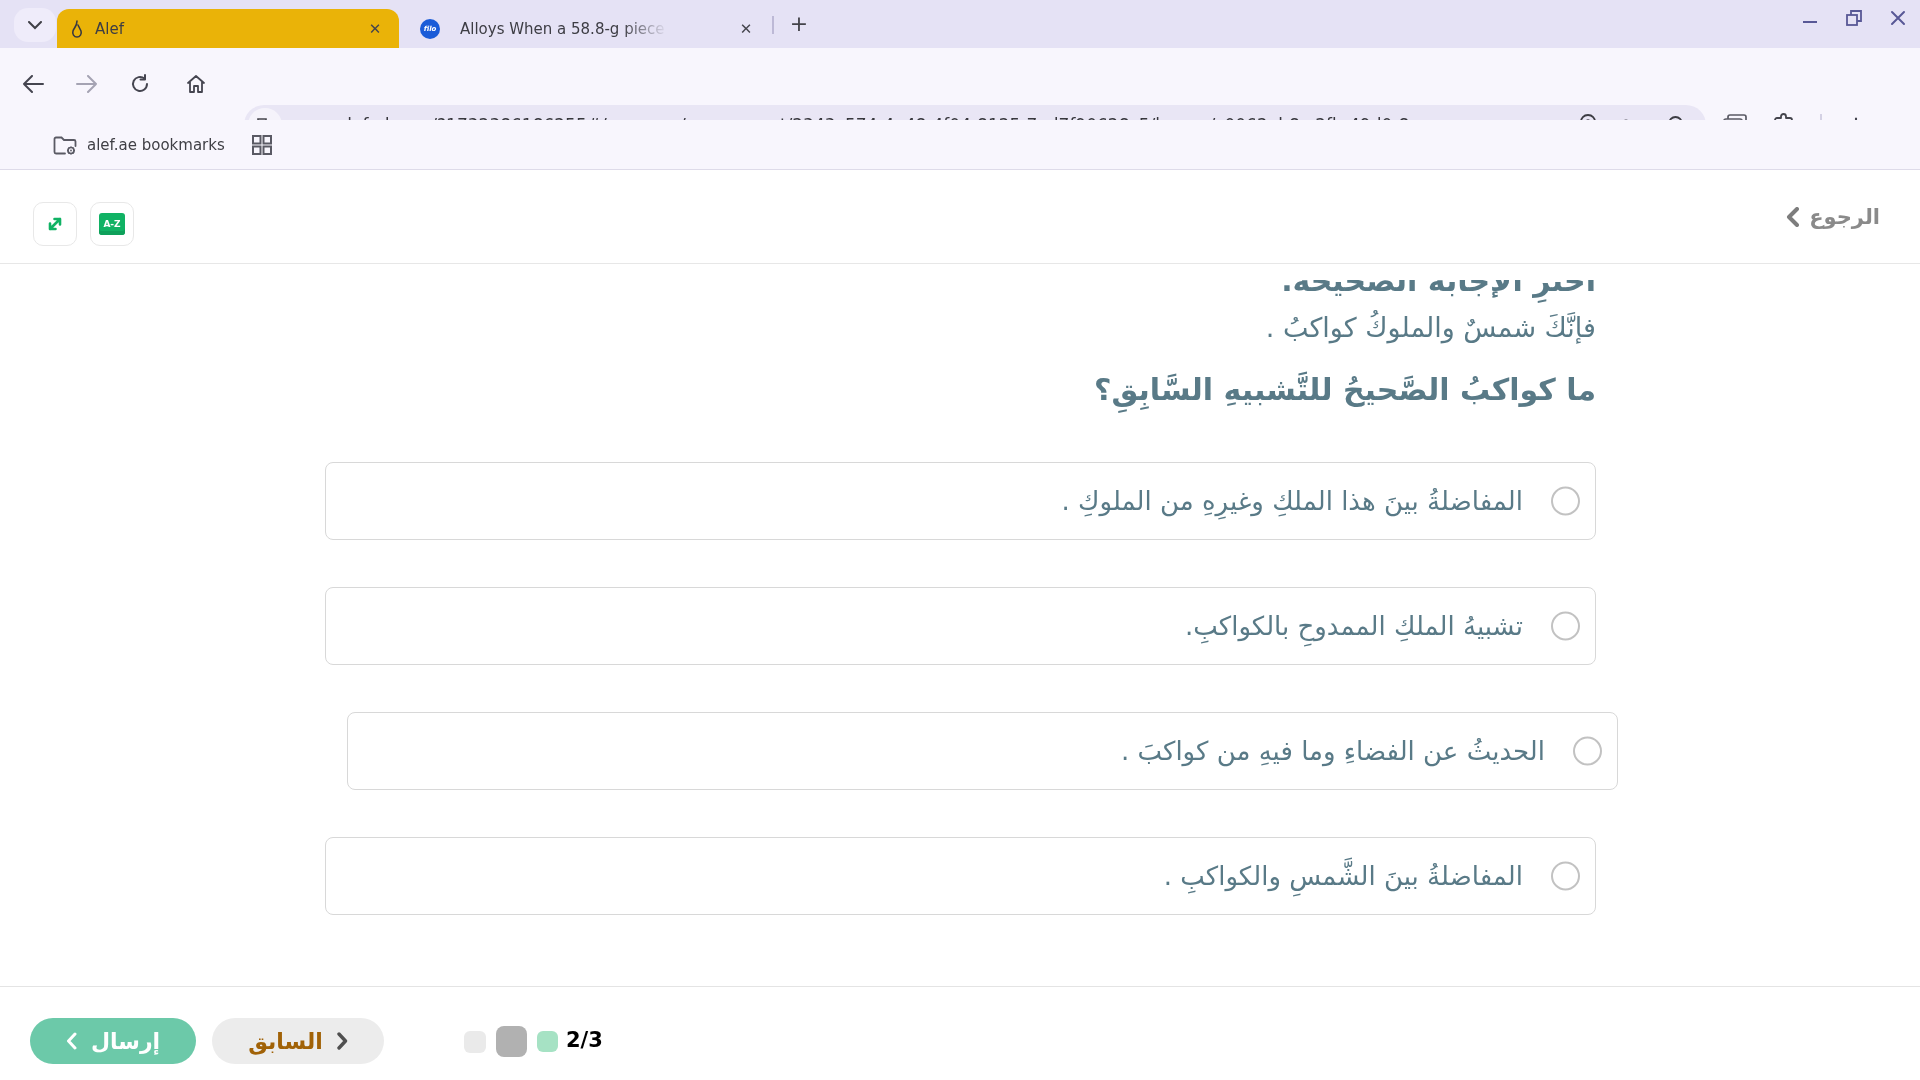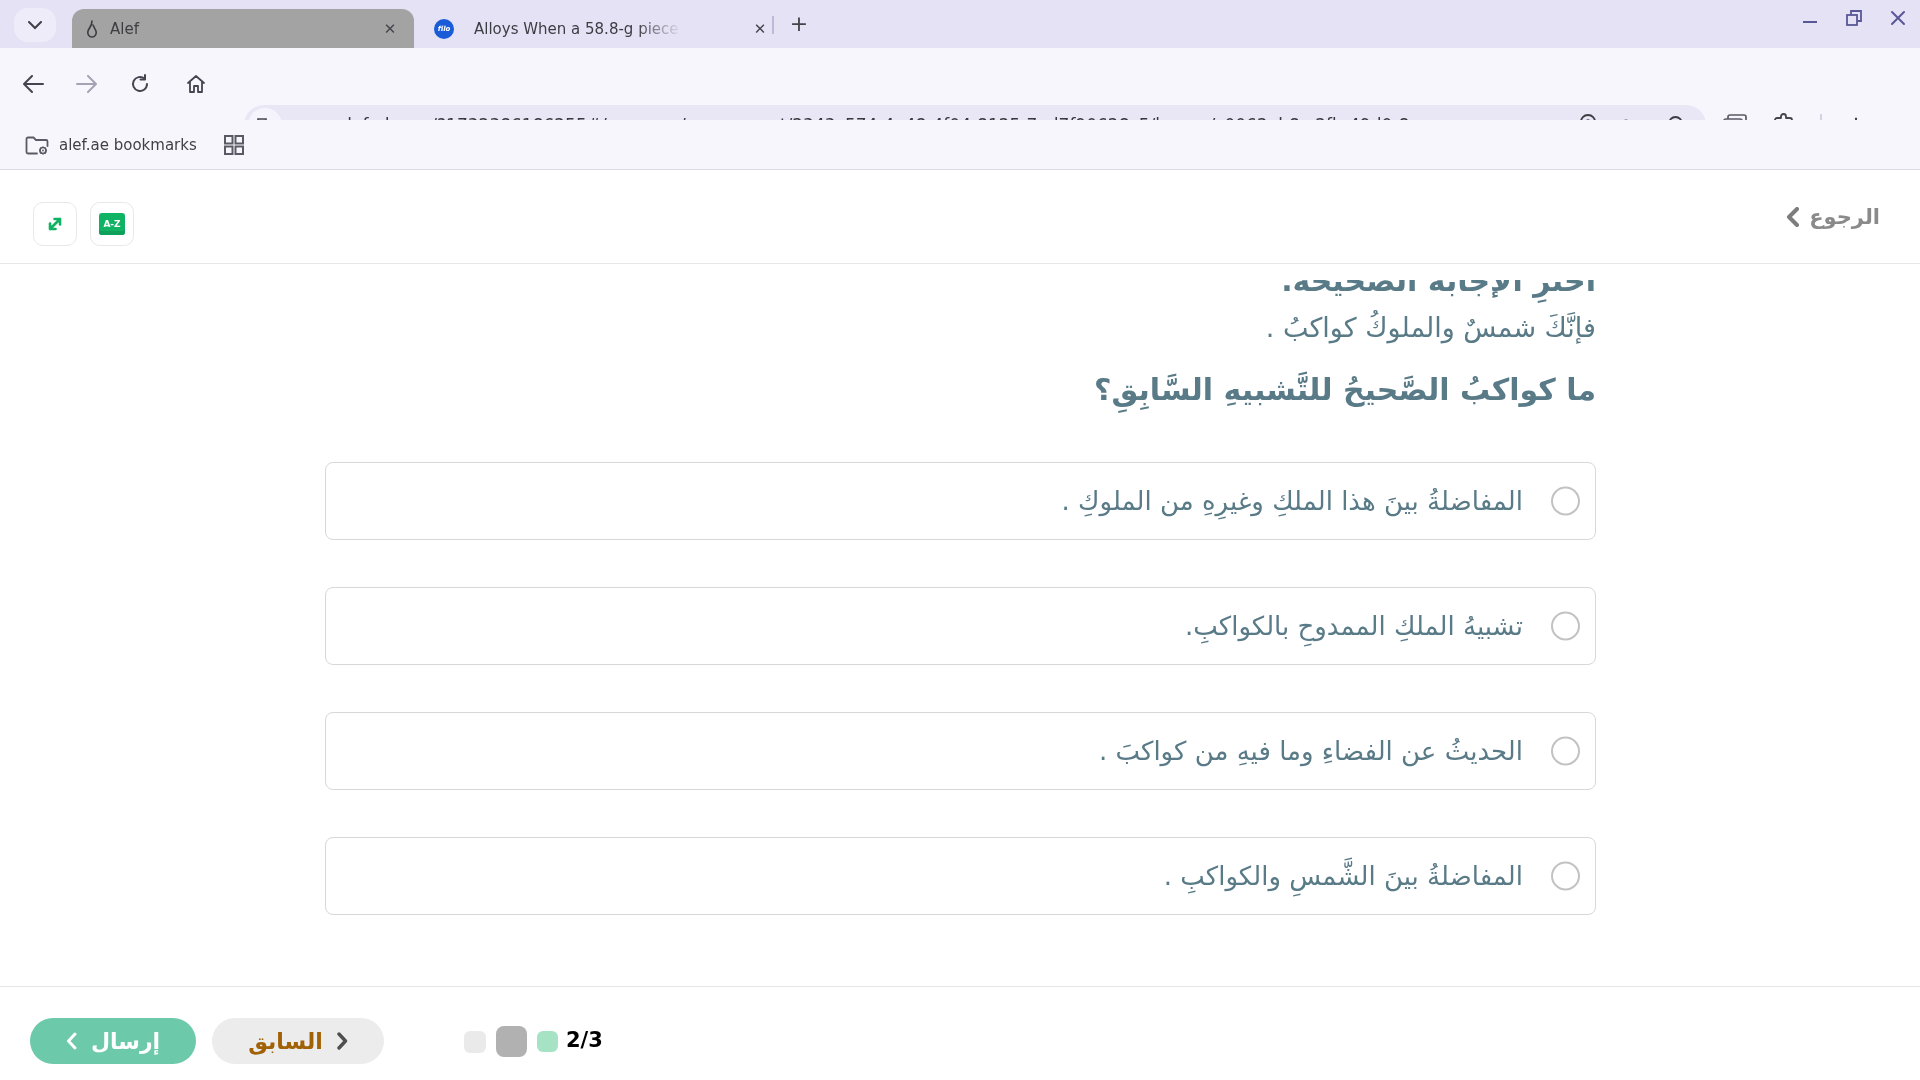--- a/index.html
+++ b/index.html
@@ -5,22 +5,22 @@
   * { margin:0; padding:0; box-sizing:border-box; }
   html,body { width:1920px; height:1080px; overflow:hidden; background:#fff;
               font-family:"DejaVu Sans", sans-serif; }
   .abs { position:absolute; }
 
   
   #tabstrip { position:absolute; left:0; top:0; width:1920px; height:48px; background:#e5e2f5; }
   #tabsearch { position:absolute; left:14px; top:8px; width:42px; height:34px; border-radius:14px;
                background:#efecfa; display:flex; align-items:center; justify-content:center; }
   .tab { position:absolute; top:9px; height:39px; display:flex; align-items:center; }
-  #tab-active { left:72px; width:342px; background:#a3a3a3; border-radius:12px 12px 0 0; padding:16px 12px; }
-  #tab2 { left:428px; width:350px; padding:0 6px; }
+  #tab-active { left:57px; width:342px; background:#eab308; border-radius:12px 12px 0 0; padding:16px 12px; }
+  #tab2 { left:414px; width:350px; padding:0 6px; }
   .tab-title { font-size:15px; color:#3d3d44; margin-left:10px; white-space:nowrap; }
   .tab2-titlewrap { position:relative; width:218px; overflow:hidden; margin-left:10px; }
   .tab2-fade { position:absolute; right:0; top:0; bottom:0; width:46px;
                background:linear-gradient(to right, rgba(229,226,245,0), #e5e2f5); }
   .tab-close { margin-left:auto; font-size:15px; color:#45454d; width:24px; height:24px;
                display:flex; align-items:center; justify-content:center; border-radius:50%; }
   #filo-fav { width:20px; height:20px; border-radius:50%; background:#1a5cd8; color:#fff;
               font-size:7px; font-style:italic; font-weight:bold; display:flex; align-items:center;
               justify-content:center; flex:0 0 auto; }
   #tab-sep { position:absolute; left:772px; top:16px; width:2px; height:18px; background:#bdb9d6; }
@@ -34,21 +34,21 @@
             background:#e9e6f5; display:flex; align-items:center; }
   #siteicon-circle { width:34px; height:34px; border-radius:50%; background:#f5f3fb; margin-left:4px;
                      display:flex; align-items:center; justify-content:center; flex:0 0 auto; }
   #url-text { font-size:17px; color:#37373d; margin-left:12px; white-space:nowrap; overflow:hidden; flex:1 1 auto; }
   .urlicons { display:flex; gap:22px; align-items:center; margin:0 18px 0 10px; }
   #after-url { position:absolute; left:1722px; top:57px; height:40px; display:flex; gap:24px; align-items:center; }
   #menu-sep { width:2px; height:22px; background:#d4d1e4; }
   #dots { font-size:20px; color:#454550; letter-spacing:0; line-height:14px; text-align:center; }
 
   #bookmarksbar { position:absolute; left:0; top:120px; width:1920px; height:50px; background:#f8f6fd;
-                  border-bottom:1px solid #dedbe9; display:flex; align-items:center; }
+                  border-bottom:1px solid #dedbe9; display:flex; align-items:center;padding-left:28px; }
   #bm-label { font-size:15px; color:#3f3f45; margin:0 26px 0 10px; }
 
   
   #pageheader { position:absolute; left:0; top:171px; width:1920px; height:93px; background:#fff;
                 border-bottom:1px solid #e7e7e7; }
   .hdr-btn { position:absolute; top:31px; width:44px; height:44px; border:1px solid #e8e8e8; border-radius:10px;
              background:#fff; display:flex; align-items:center; justify-content:center; }
   #btn-fullscreen { left:33px; }
   #btn-glossary { left:90px; }
   #az-book { width:26px; height:22px; background:#10b264; border-radius:3px; color:#fff; font-size:9px;
@@ -65,21 +65,21 @@
   #clip-line .inner { margin-top:-17px; font-size:30px; font-weight:bold; }
   #verse-line { top:312px; font-size:27px; }
   #prompt-line { top:372px; font-size:30px; font-weight:bold; }
 
   .option-card { position:absolute; left:325px; width:1271px; height:78px; border:1px solid #d8d8d8;
                  border-radius:8px; background:#fff; }
   .option-card .radio { position:absolute; right:15px; top:50%; transform:translateY(-50%);
                         width:29px; height:29px; border:2px solid #c2c2c2; border-radius:50%; background:#fff; }
   .option-card .opt-text { position:absolute; right:72px; left:30px; top:0; height:76px; line-height:76px;
                            text-align:right; direction:rtl; font-size:26px; color:#597a87; white-space:nowrap; }
-  #opt-0 { top:462px; } #opt-1 { top:587px; } #opt-2 { top:712px; } #opt-3 { top:837px; }
+  #opt-0 { top:462px; } #opt-1 { top:587px; } #opt-2 { top:712px;margin-left:22px; } #opt-3 { top:837px; }
 
   
   #footer { position:absolute; left:0; top:986px; width:1920px; height:118px; background:#fff;
             border-top:1px solid #e4e4e4; }
   .pill { position:absolute; top:31px; height:46px; border-radius:23px; display:flex; align-items:center;
           justify-content:center; gap:14px; font-weight:bold; font-size:22px; }
   #submit-btn { left:30px; width:166px; background:#6cc9a9; color:#fff; }
   #prev-btn { left:212px; width:172px; background:#ececec; color:#a16207; }
   .sq { position:absolute; border-radius:6px; }
   #sq-1 { left:464px; top:44px; width:22px; height:22px; background:#eaeaea; }

